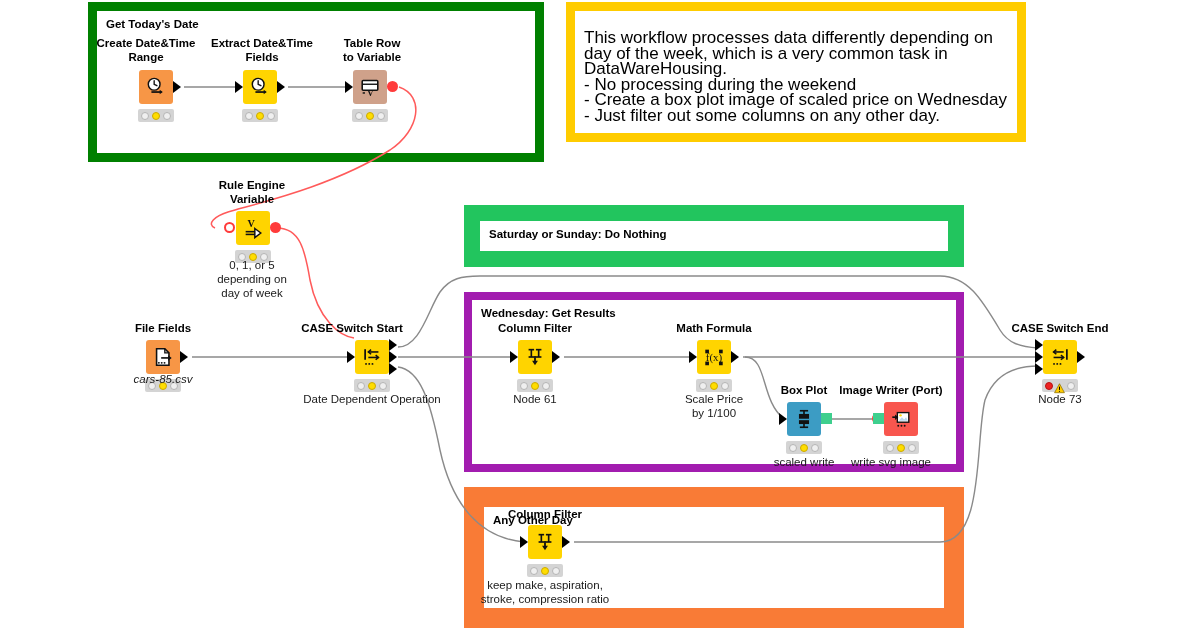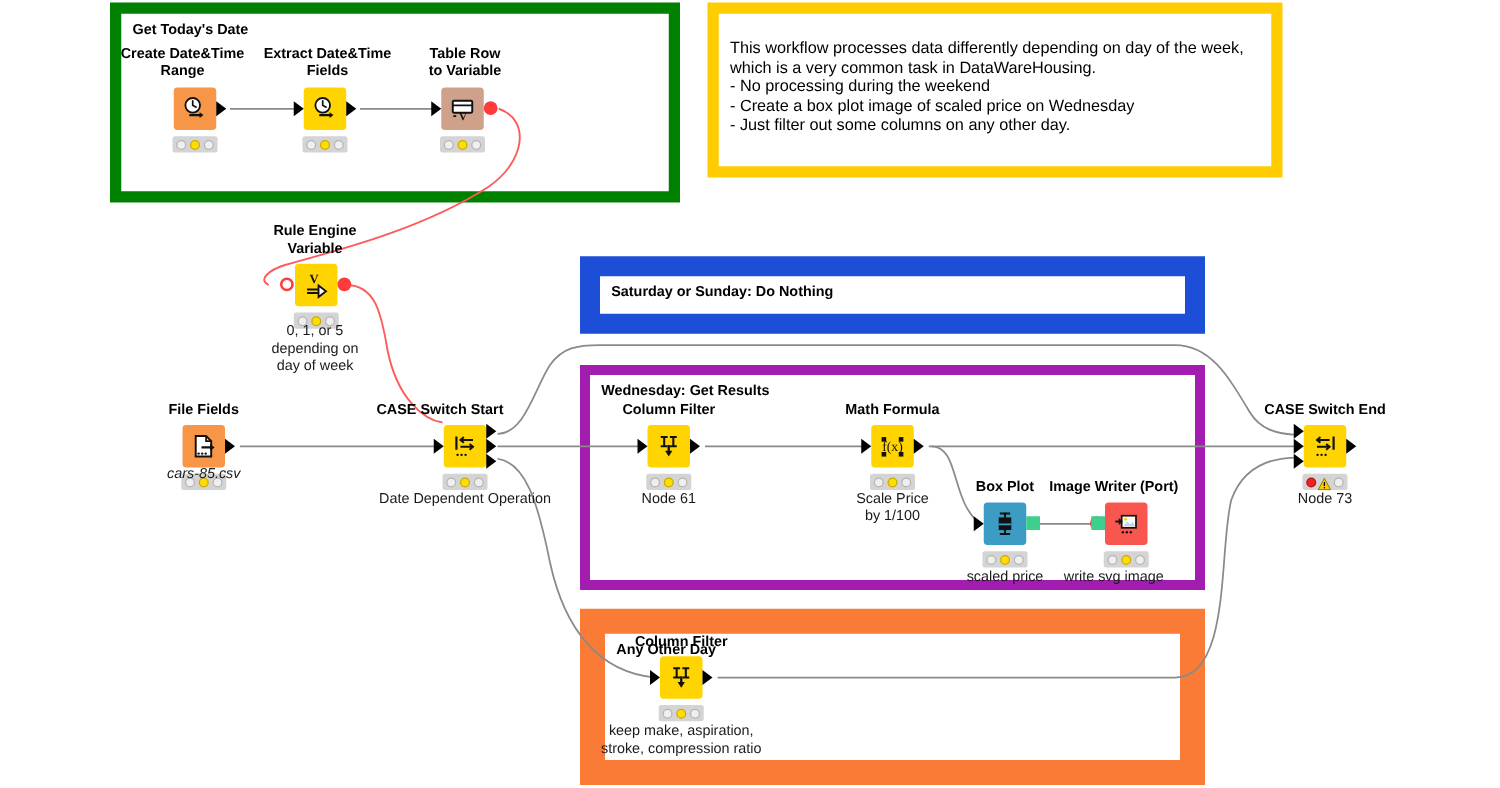--- a/index.html
+++ b/index.html
@@ -31,21 +31,21 @@
     font-weight: bold;
     color: #000000;
     line-height: 14px;
     white-space: pre;
   }
   .annot-title.link {
     color: #1414d2;
     font-style: italic;
   }
   .annot-body {
-    font-size: 13px;
+    font-size: 17px;
     color: #000000;
     line-height: 15.5px;
     margin-top: 13px;
     white-space: pre-line;
   }
   
   .node {
     position: absolute;
     width: 34px; height: 34px;
     border-radius: 3px;
@@ -135,21 +135,21 @@
         </div>
       </div>
       <div class="annot" style="left: 566px; top: 2px; width: 460px; height: 140px; background: rgb(255, 204, 0); padding: 9px;">
         <div class="annot-inner">
           <div class="annot-body">This workflow processes data differently depending on day of the week, which is a very common task in DataWareHousing.
 - No processing during the weekend
 - Create a box plot image of scaled price on Wednesday
 - Just filter out some columns on any other day.</div>
         </div>
       </div>
-      <div class="annot" style="left: 464px; top: 205px; width: 500px; height: 62px; background: #1d4ed8; padding: 16px;">
+      <div class="annot" style="left: 464px; top: 205px; width: 500px; height: 62px; background: #22c55e; padding: 16px;">
         <div class="annot-inner">
           <div class="annot-title">Saturday or Sunday: Do Nothing</div>
         </div>
       </div>
       <div class="annot" style="left: 464px; top: 292px; width: 500px; height: 180px; background: #a21caf; padding: 8px;">
         <div class="annot-inner">
           <div class="annot-title">Wednesday: Get Results</div>
         </div>
       </div>
       <div class="annot" style="left: 464px; top: 487px; width: 500px; height: 141px; background: rgb(249, 123, 54); padding: 20px;">
@@ -372,21 +372,21 @@
         </span>
       </div>
       <div class="port-tri" style="left: 779px; top: 413px;"></div>
       <div class="port-img" style="left: 821px; top: 413px;"></div>
       <div class="status" style="left: 786px; top: 441px;">
         <i class="grey"></i>
         <i class="yellow"></i>
         <i class="grey"></i>
       </div>
       <div class="node-label" style="left: 747px; top: 383px; width: 114px;">Box Plot</div>
-      <div class="node-sub" style="left: 747px; top: 455px; width: 114px;">scaled price</div>
+      <div class="node-sub" style="left: 747px; top: 455px; width: 114px;">scaled write</div>
       <div class="node" style="left: 884px; top: 402px; background: rgb(248, 86, 78);">
         <span>
           <svg width="22" height="22" viewBox="0 0 24 24">
             <rect x="8" y="5" width="12.5" height="10.5" fill="#fff" stroke="#111" stroke-width="1.5"></rect>
             <path d="M9.5 14 L13 10 L15.5 12.5 L17.5 10 L19.5 14 Z" fill="#bcd8ee"></path>
             <circle cx="11.5" cy="8" r="1.3" fill="#ffd400"></circle>
             <path d="M2.5 10 L8 10" stroke="#111" stroke-width="1.8"></path>
             <path d="M5.5 7 L9 10 L5.5 13 Z" fill="#111"></path>
             <circle cx="9" cy="19.4" r="1.05" fill="#111"></circle>
             <circle cx="12.5" cy="19.4" r="1.05" fill="#111"></circle>

